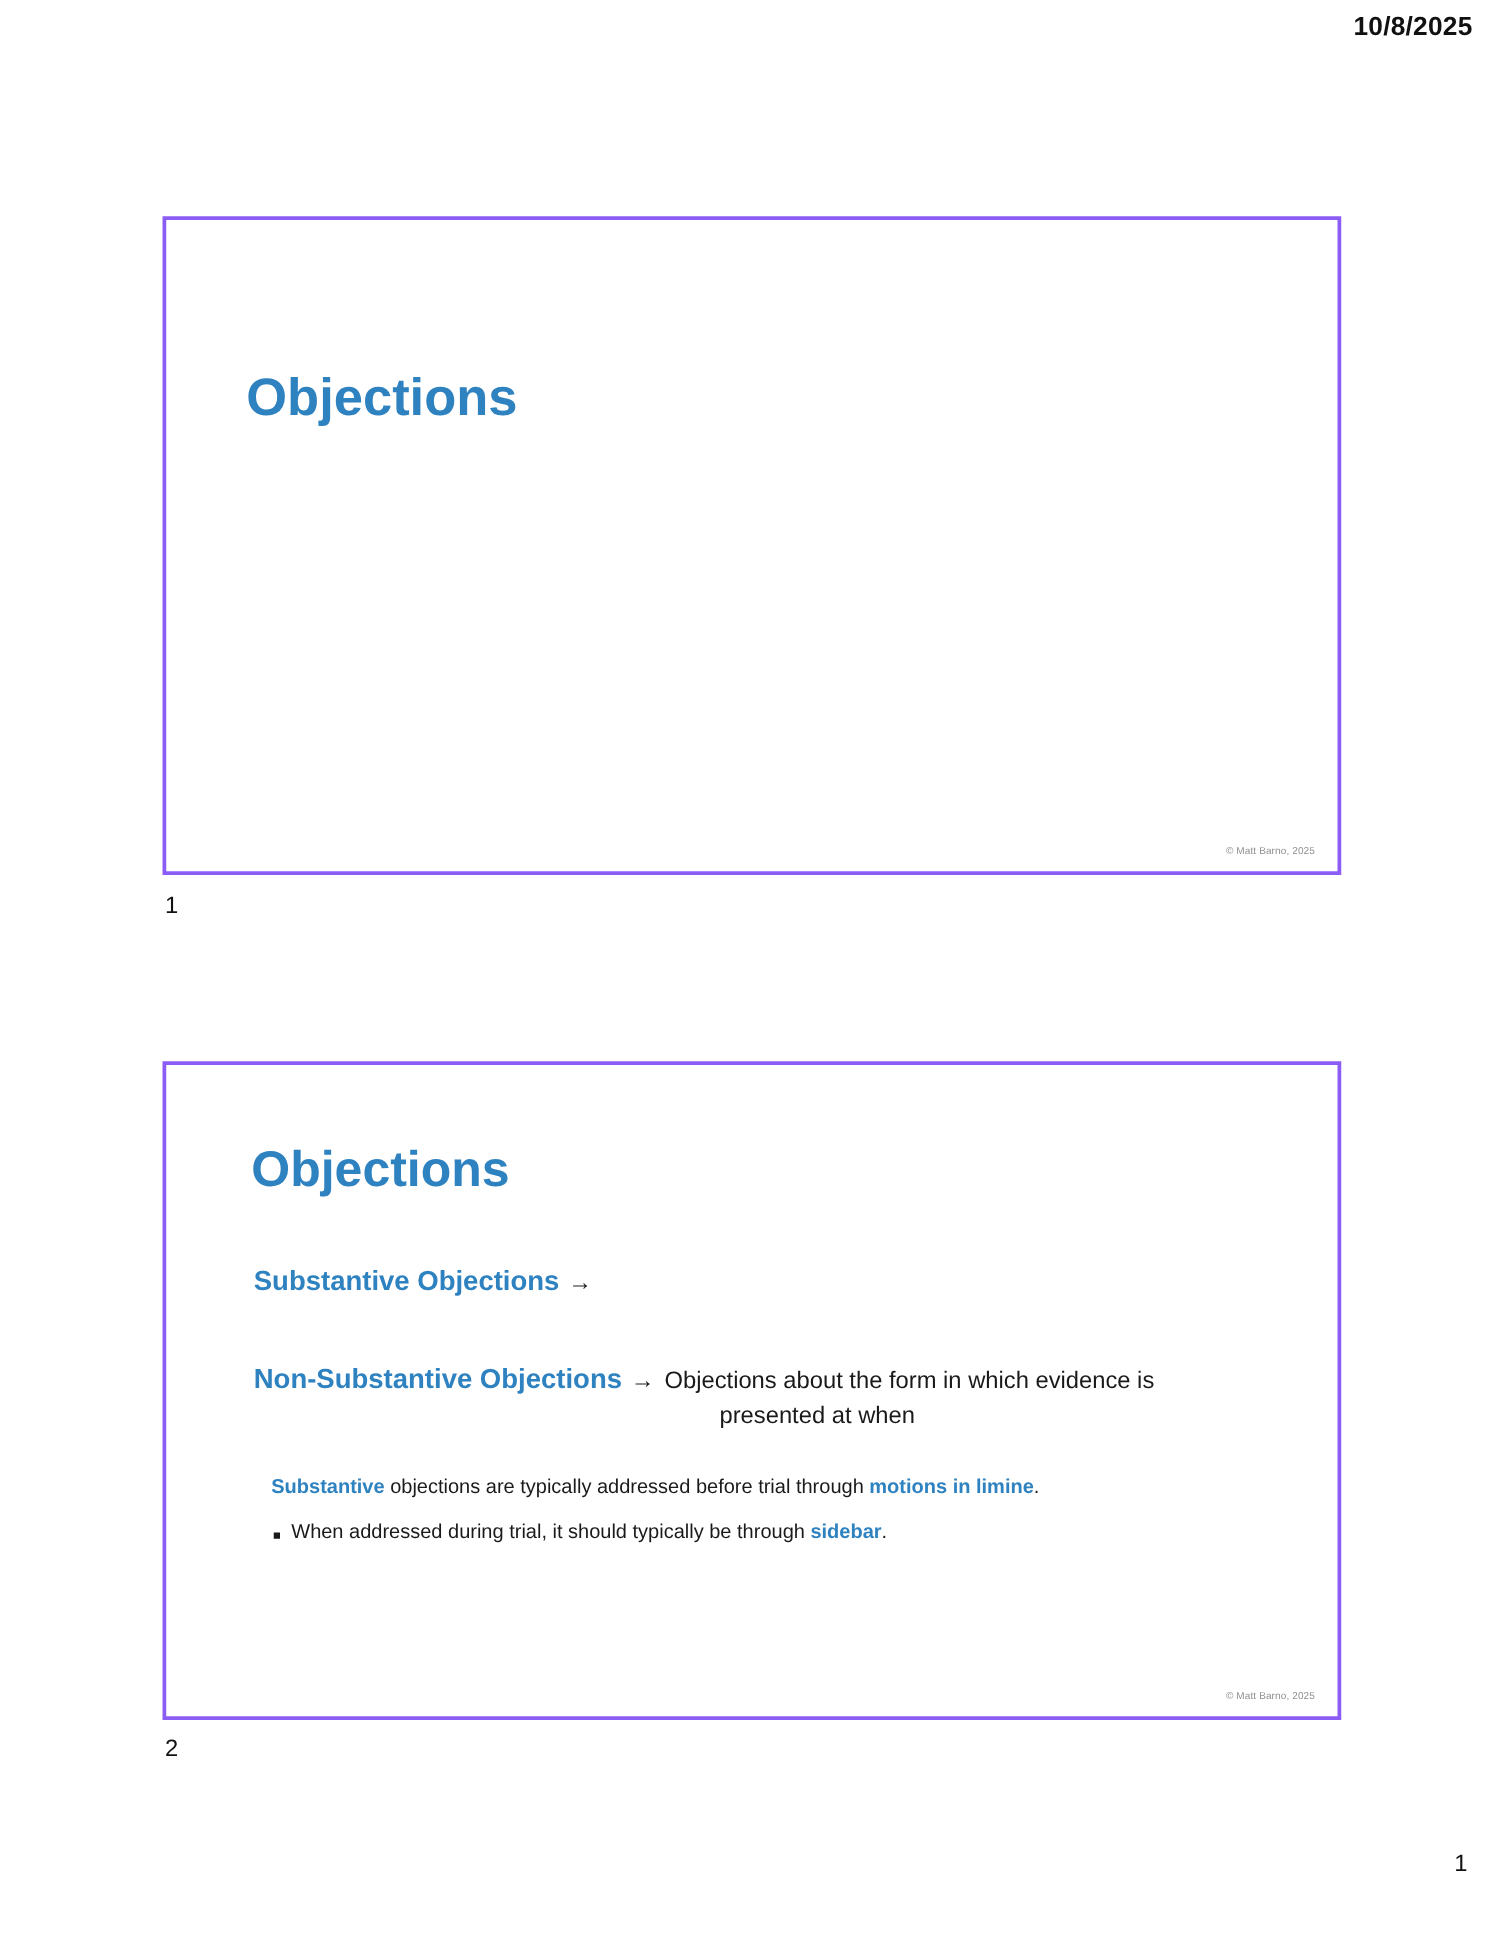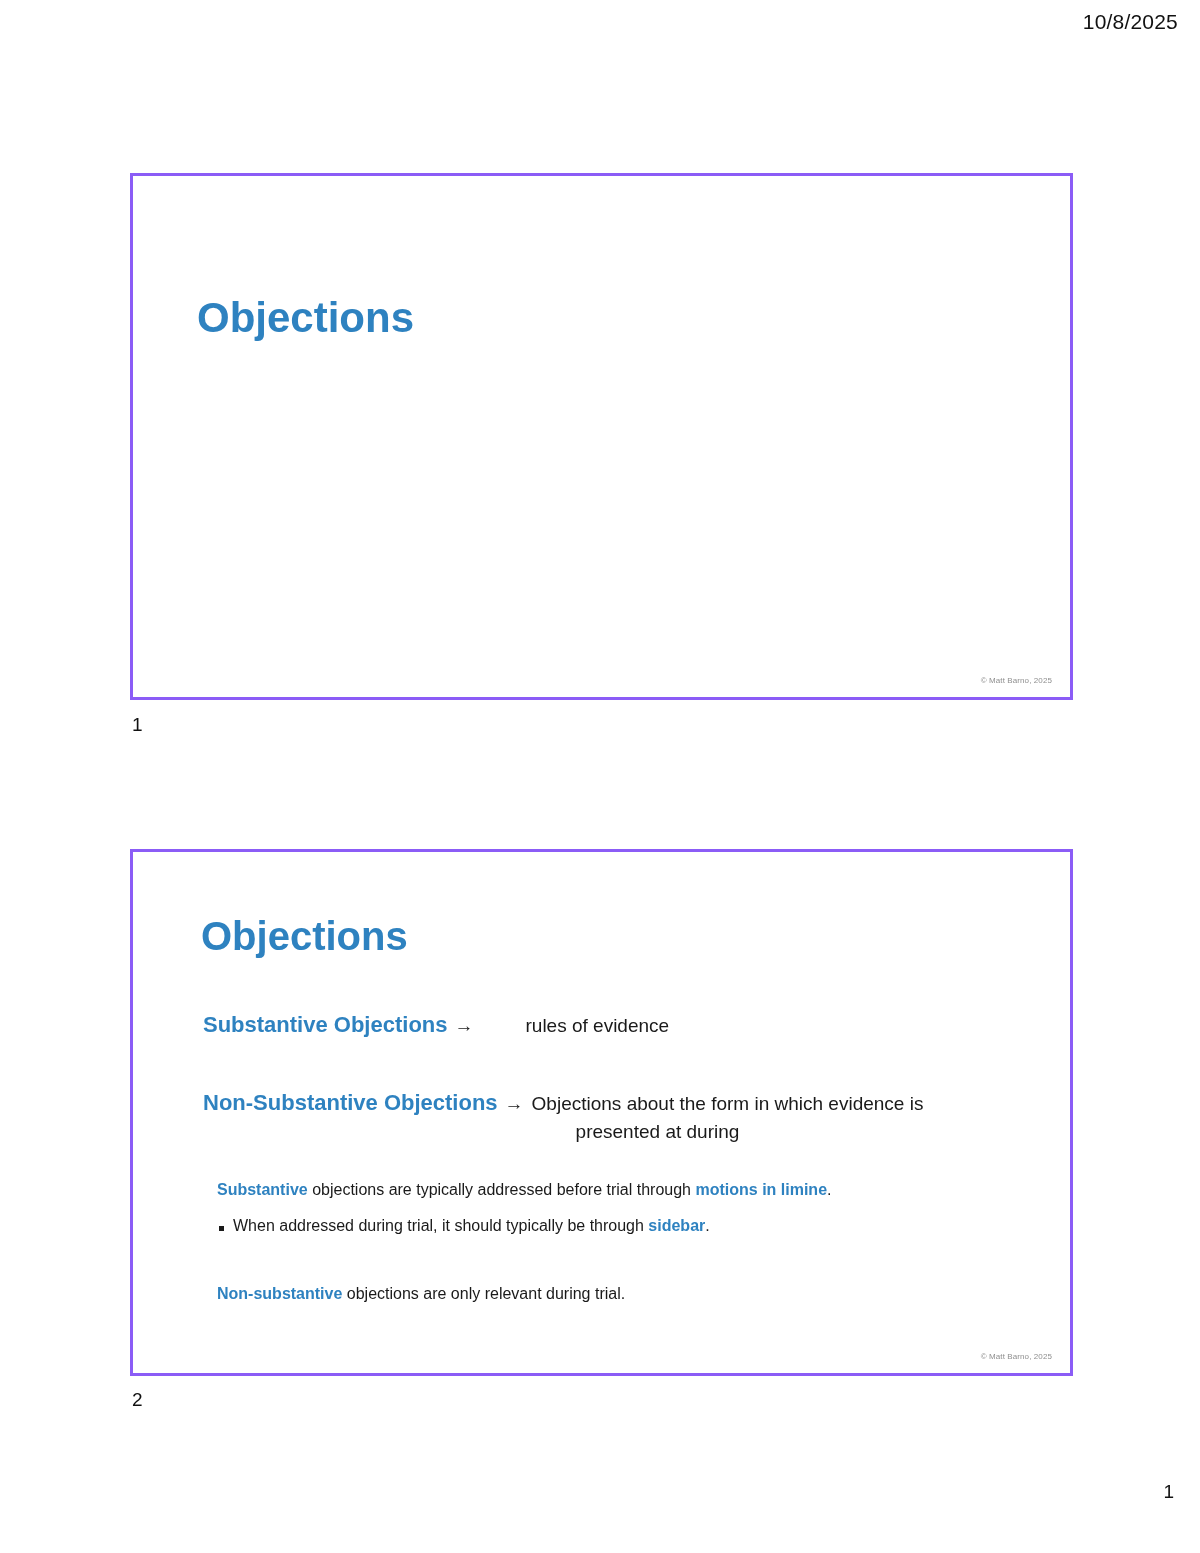--- a/index.html
+++ b/index.html
@@ -19,20 +19,21 @@
 
   
   .page-date {
     position: absolute;
     top: 10px;
     right: 22px;
     font-size: 21px;
     letter-spacing: 0.2px;
     color: #111;
     white-space: nowrap;
+    font-weight: bold;
   }
 
   
   .page-number {
     position: absolute;
     right: 26px;
     bottom: 50px;
     font-size: 19px;
     color: #111;
   }
@@ -214,47 +215,43 @@
 <div class="slide" id="slide-2">
   <div class="slide-body">
 
     <div class="slide-title">Objections</div>
 
     <div class="def-block" id="def-substantive">
       <div class="def-row">
         <span class="def-term">Substantive Objections</span>
         <span class="def-arrow">→</span>
         <span class="def-text">
-          <span class="second-line">rules of evidence</span>
         </span>
       </div>
     </div>
 
     <div class="def-block" id="def-nonsubstantive">
       <div class="def-row">
         <span class="def-term">Non-Substantive Objections</span>
         <span class="def-arrow">→</span>
         <span class="def-text">
           <span>Objections about the form in which evidence is</span>
-          <span class="second-line">presented at during</span>
+          <span class="second-line">presented at when</span>
         </span>
       </div>
     </div>
 
     <div class="para" id="para-substantive">
       <span class="hl">Substantive</span><span> objections are typically addressed before trial through </span><span class="hl">motions in limine</span><span>.</span>
     </div>
 
     <div class="para" id="para-sidebar">
       <span>When addressed during trial, it should typically be through </span><span class="hl">sidebar</span><span>.</span>
     </div>
 
-    <div class="para" id="para-nonsub">
-      <span class="hl">Non-substantive</span><span> objections are only relevant during trial.</span>
-    </div>
 
     <div class="slide-copyright">© Matt Barno, 2025</div>
   </div>
 </div>
 
 <div class="slide-index" id="slide-index-2">2</div>
 
 <div class="page-number">1</div>
 
 </body></html>

